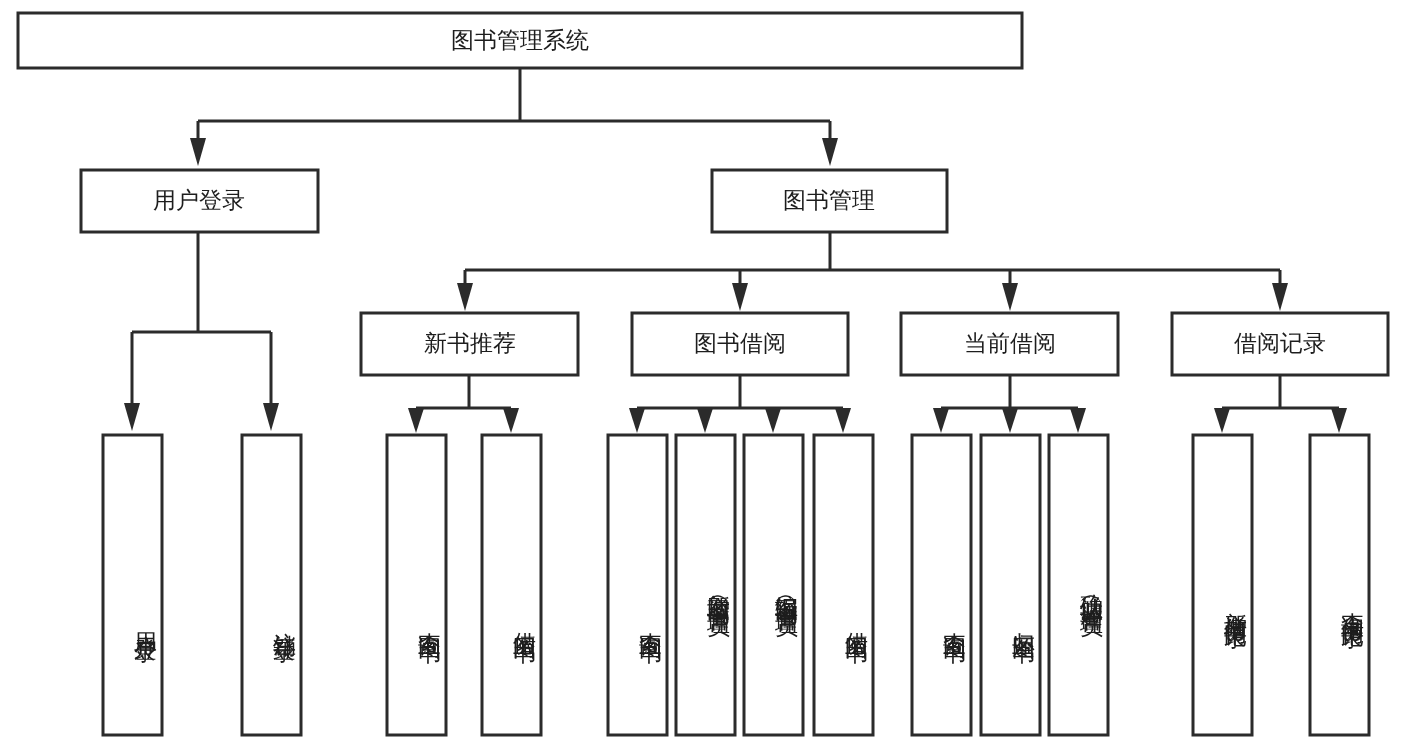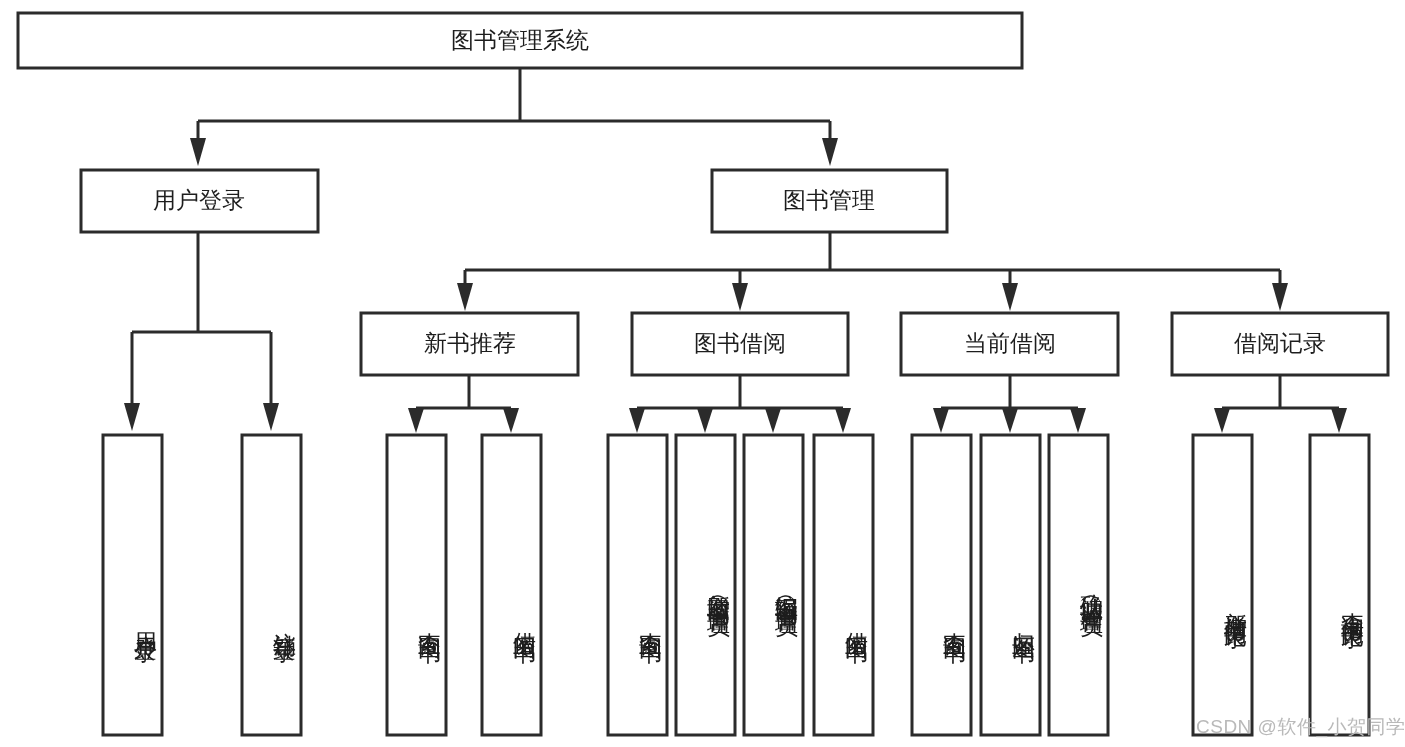--- a/index.html
+++ b/index.html
@@ -222,15 +222,14 @@
   <div class="leaf-label" style="left:744px; top:443px; width:59px; height:292px;">编辑图书（管理员）</div>
   <div class="leaf-label" style="left:814px; top:505px; width:59px; height:230px;">借阅图书</div>
 
   <div class="leaf-label" style="left:912px; top:505px; width:59px; height:230px;">查询图书</div>
   <div class="leaf-label" style="left:981px; top:505px; width:59px; height:230px;">归还图书</div>
   <div class="leaf-label" style="left:1049px; top:443px; width:59px; height:292px;">确认归还（管理员）</div>
 
   <div class="leaf-label" style="left:1193px; top:470px; width:59px; height:265px;">新增借阅记录</div>
   <div class="leaf-label" style="left:1310px; top:470px; width:59px; height:265px;">查询借阅记录</div>
 
-  <div class="watermark" style="left:1196px; top:714px;">CSDN @软件_小贺同学</div>
 
 </div>
 
 </body></html>

